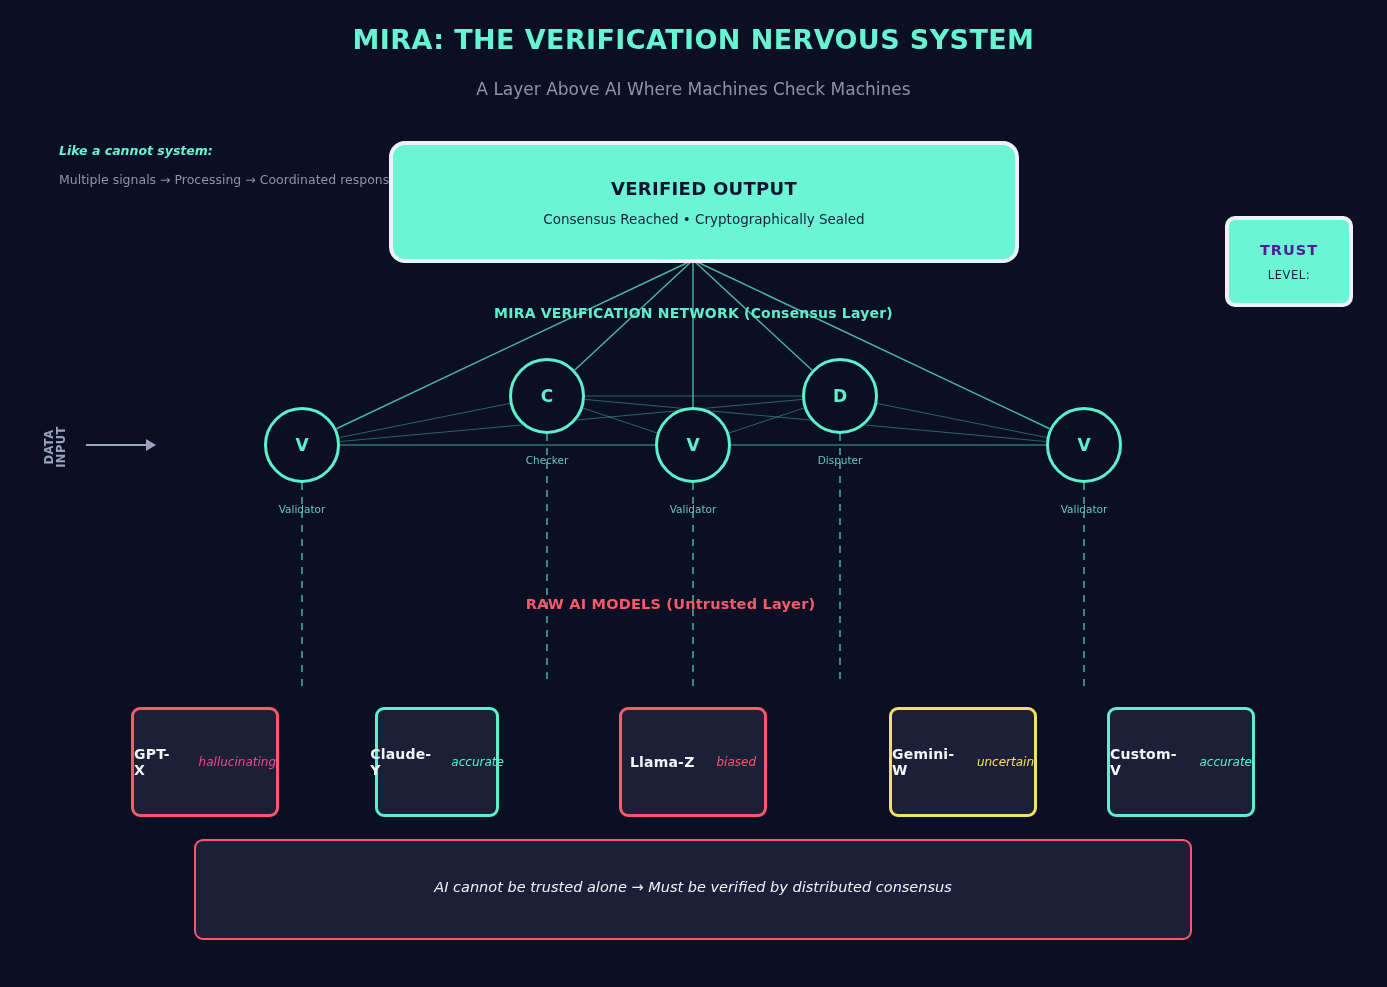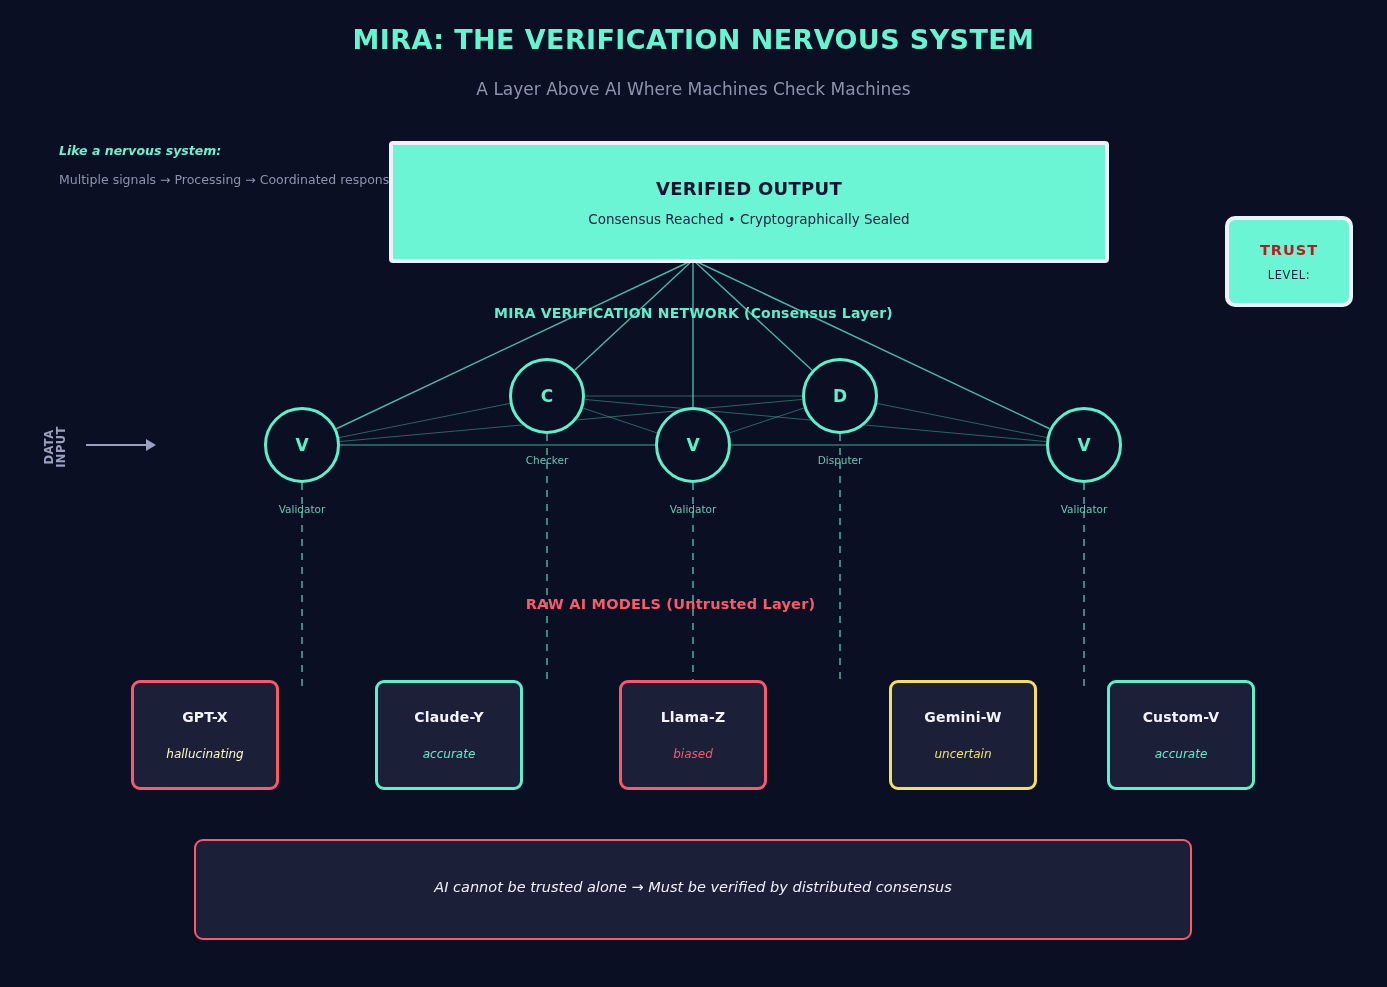--- a/index.html
+++ b/index.html
@@ -44,24 +44,24 @@
   
   #links {
     position: absolute; left: 0; top: 0;
     width: 1387px; height: 987px;
     pointer-events: none;
   }
 
   
   #verified-output {
     position: absolute; left: 389px; top: 141px;
-    width: 720px; height: 122px;
+    width: 630px; height: 122px;
     background: #6cf5d4;
     border: 4px solid #eef2f8;
-    border-radius: 4px;
+    border-radius: 16px;
     display: flex; flex-direction: column;
     align-items: center; justify-content: center;
     gap: 12px;
   }
   #verified-output .vo-title {
     font-size: 18px; font-weight: bold; color: #0e1430; letter-spacing: .3px;
   }
   #verified-output .vo-sub {
     font-size: 13.5px; color: #14203f;
   }
@@ -71,21 +71,21 @@
     position: absolute; left: 1225px; top: 216px;
     width: 128px; height: 91px;
     background: #6cf5d4;
     border: 4px solid #eef2f8;
     border-radius: 10px;
     display: flex; flex-direction: column;
     align-items: center; justify-content: center;
     gap: 10px;
   }
   #trust-panel .tp-title {
-    font-size: 14.5px; font-weight: bold; color: #b91c1c; letter-spacing: 1px;
+    font-size: 14.5px; font-weight: bold; color: #4c1d95; letter-spacing: 1px;
   }
   #trust-panel .tp-level {
     font-size: 11.5px; color: #14203f; letter-spacing: .6px;
   }
 
   
   #consensus-label {
     position: absolute; left: 0; top: 305px; width: 1387px;
     text-align: center;
     font-size: 14px; font-weight: bold; color: #5ef0cd; letter-spacing: .2px;
@@ -126,23 +126,24 @@
     width: 140px; text-align: center;
     font-size: 10.5px; color: #63c6b3;
   }
 
   
   .model-card {
     position: absolute;
     background: #1c1f38;
     border-radius: 9px;
     border: 3px solid #5df0cd;
-    display: flex; flex-direction: column;
+    display: flex; flex-direction: row;
     align-items: center; justify-content: center;
     gap: 22px;
+    margin-top: 27px;
   }
   .model-card .mc-name {
     font-size: 14px; font-weight: bold; color: #f2f4fa; letter-spacing: .2px;
   }
   .model-card .mc-status {
     font-size: 12px; font-style: italic;
   }
 
   
   #bottom-banner {
@@ -160,21 +161,21 @@
   }
 </style>
 </head>
 <body>
 
 <div id="stage">
 
   <div id="subtitle">A Layer Above AI Where Machines Check Machines</div>
   <div id="title">MIRA: THE VERIFICATION NERVOUS SYSTEM</div>
 
-  <div id="note-title">Like a nervous system:</div>
+  <div id="note-title">Like a cannot system:</div>
   <div id="note-flow">Multiple signals → Processing → Coordinated response</div>
 
   <svg id="links" viewBox="0 0 1387 987" width="1387" height="987">
       <line x1="693" y1="260" x2="336.34918972613883" y2="428.74782583290107" stroke="#5df0cd" stroke-width="1.4" stroke-opacity="0.75"></line>
       <line x1="693" y1="260" x2="574.8054196949577" y2="370.0990611060668" stroke="#5df0cd" stroke-width="1.4" stroke-opacity="0.75"></line>
       <line x1="693" y1="260" x2="693" y2="407" stroke="#5df0cd" stroke-width="1.4" stroke-opacity="0.75"></line>
       <line x1="693" y1="260" x2="812.106586111828" y2="370.1938483755688" stroke="#5df0cd" stroke-width="1.4" stroke-opacity="0.75"></line>
       <line x1="693" y1="260" x2="1049.6508102738612" y2="428.74782583290107" stroke="#5df0cd" stroke-width="1.4" stroke-opacity="0.75"></line>
       <line x1="339.26206567625496" y1="437.547586864749" x2="509.73793432374504" y2="403.452413135251" stroke="#5df0cd" stroke-width="1" stroke-opacity="0.38"></line>
       <line x1="340" y1="445" x2="655" y2="445" stroke="#5df0cd" stroke-width="1" stroke-opacity="0.38"></line>
@@ -230,23 +231,23 @@
       <div class="node" style="left: 655px; top: 407px;">V</div>
       <div class="node-label" style="left: 623px; top: 503px;">Validator</div>
       <div class="node" style="left: 802px; top: 358px;">D</div>
       <div class="node-label" style="left: 770px; top: 454px;">Disputer</div>
       <div class="node" style="left: 1046px; top: 407px;">V</div>
       <div class="node-label" style="left: 1014px; top: 503px;">Validator</div>
     </div>
   <div id="models-root">
       <div class="model-card" style="left: 131px; top: 680px; width: 148px; height: 110px; border-color: rgb(249, 89, 106);">
         <div class="mc-name">GPT-X</div>
-        <div class="mc-status" style="color: #fef9c3;">hallucinating</div>
-      </div>
-      <div class="model-card" style="left: 375px; top: 680px; width: 148px; height: 110px; border-color: rgb(93, 240, 205);">
+        <div class="mc-status" style="color: #ec4899;">hallucinating</div>
+      </div>
+      <div class="model-card" style="left: 375px; top: 680px; width: 124px; height: 110px; border-color: rgb(93, 240, 205);">
         <div class="mc-name">Claude-Y</div>
         <div class="mc-status" style="color: rgb(93, 240, 205);">accurate</div>
       </div>
       <div class="model-card" style="left: 619px; top: 680px; width: 148px; height: 110px; border-color: rgb(249, 89, 106);">
         <div class="mc-name">Llama-Z</div>
         <div class="mc-status" style="color: rgb(249, 89, 106);">biased</div>
       </div>
       <div class="model-card" style="left: 889px; top: 680px; width: 148px; height: 110px; border-color: rgb(245, 224, 94);">
         <div class="mc-name">Gemini-W</div>
         <div class="mc-status" style="color: rgb(245, 224, 94);">uncertain</div>

